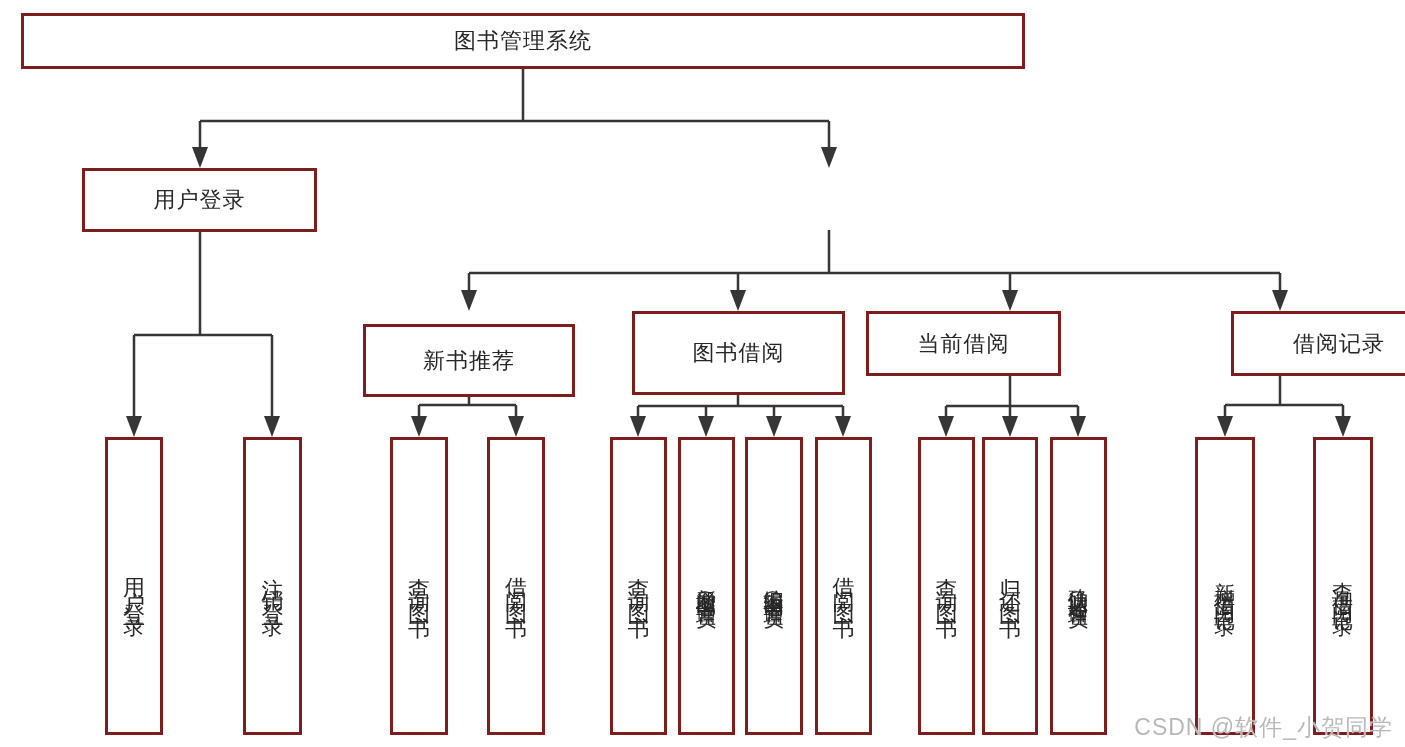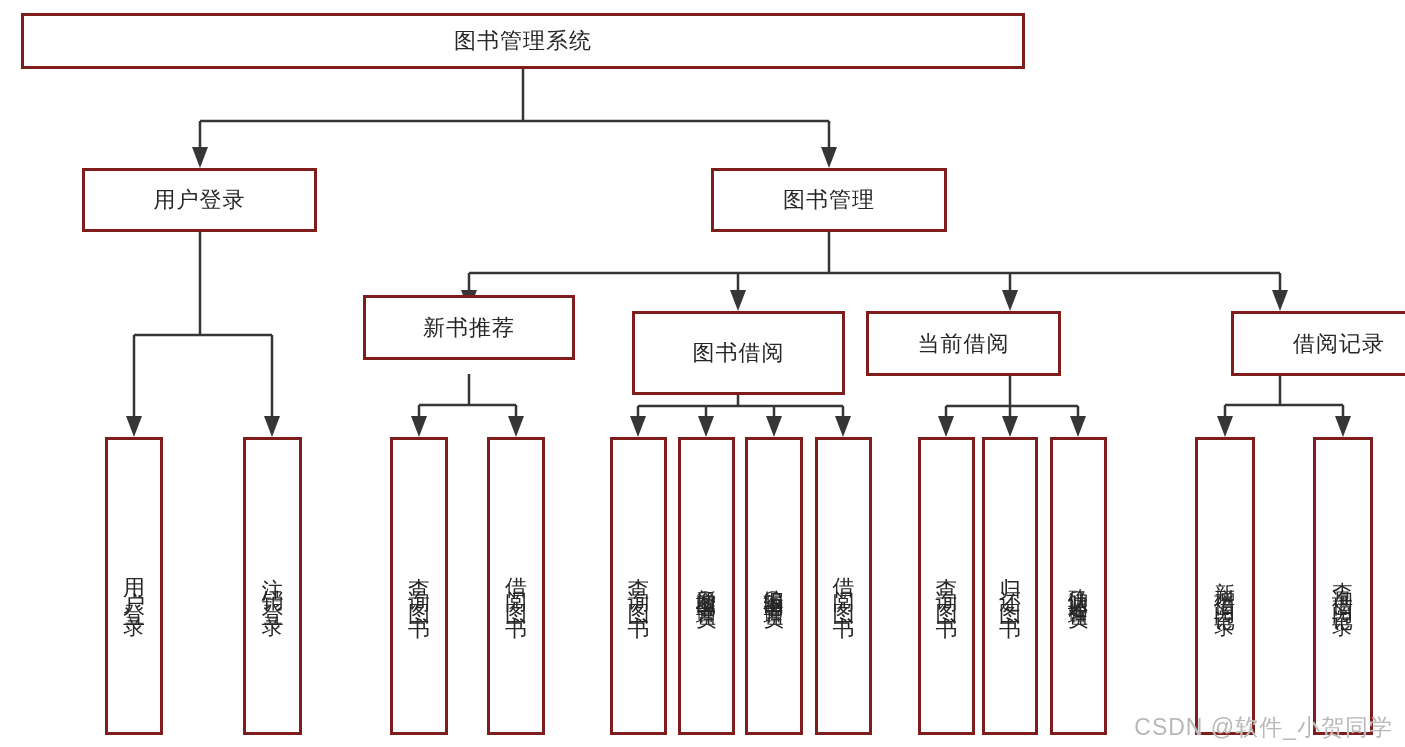--- a/index.html
+++ b/index.html
@@ -14,21 +14,21 @@
     position:absolute;box-sizing:border-box;background:#ffffff;border:3px solid #7f1d1d;
     display:flex;align-items:center;justify-content:center;text-align:center;
   }
   .hbox{font-size:22px;letter-spacing:1px;white-space:nowrap;}
   .vbox{writing-mode:vertical-rl;font-size:22px;letter-spacing:13px;line-height:1;}
   .vbox.tight{font-size:20px;letter-spacing:3px;}
   .vbox.mid{font-size:21px;letter-spacing:7px;}
   #n-root{left:21px;top:13px;width:1004px;height:56px;}
   #n-l2-0{left:82px;top:168px;width:235px;height:64px;}
   #n-l2-1{left:711px;top:168px;width:236px;height:64px;}
-  #n-l3-0{left:363px;top:295px;width:212px;height:65px;}
+  #n-l3-0{left:363px;top:324px;width:212px;height:73px;}
   #n-l3-1{left:632px;top:311px;width:213px;height:84px;}
   #n-l3-2{left:866px;top:311px;width:195px;height:65px;}
   #n-l3-3{left:1231px;top:311px;width:216px;height:65px;}
   .leaf{top:437px;height:298px;width:58px;}
   #n-leaf-0{left:105px;}
   #n-leaf-1{left:243px;width:59px;}
   #n-leaf-2{left:390px;}
   #n-leaf-3{left:487px;}
   #n-leaf-4{left:610px;width:57px;}
   #n-leaf-5{left:678px;width:57px;}
@@ -76,21 +76,20 @@
     </g>
     <g>
       <path class="ln" d="M1280 374 V405 M1225 405 H1343 M1225 405 V418 M1343 405 V418"></path>
       <path class="ah" d="M1217 416 L1233 416 L1225 437 Z M1335 416 L1351 416 L1343 437 Z"></path>
     </g>
   </svg>
 
   <div id="n-root" class="box hbox">图书管理系统</div>
 
   <div id="n-l2-0" class="box hbox">用户登录</div>
-  <div id="n-l2-1" class="box hbox">图书管理</div>
 
   <div id="n-l3-0" class="box hbox">新书推荐</div>
   <div id="n-l3-1" class="box hbox">图书借阅</div>
   <div id="n-l3-2" class="box hbox">当前借阅</div>
   <div id="n-l3-3" class="box hbox">借阅记录</div>
 
   <div id="n-leaf-0" class="box vbox leaf">用户登录</div>
   <div id="n-leaf-1" class="box vbox leaf">注销登录</div>
   <div id="n-leaf-2" class="box vbox leaf">查询图书</div>
   <div id="n-leaf-3" class="box vbox leaf">借阅图书</div>

